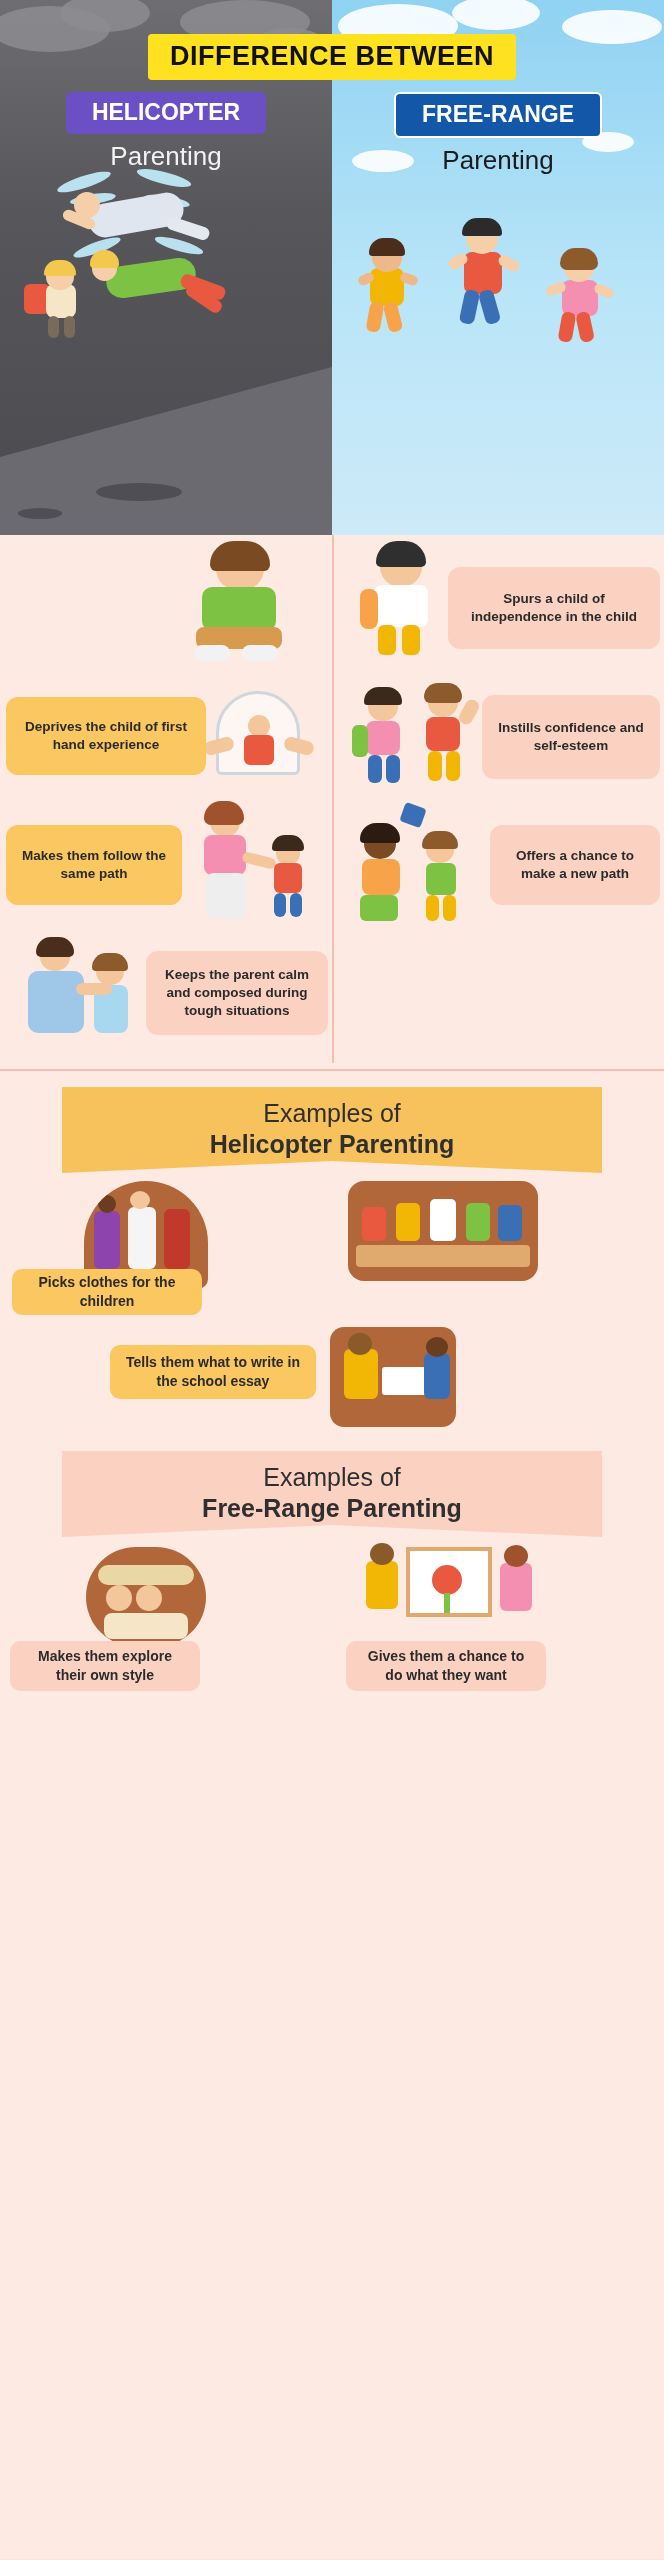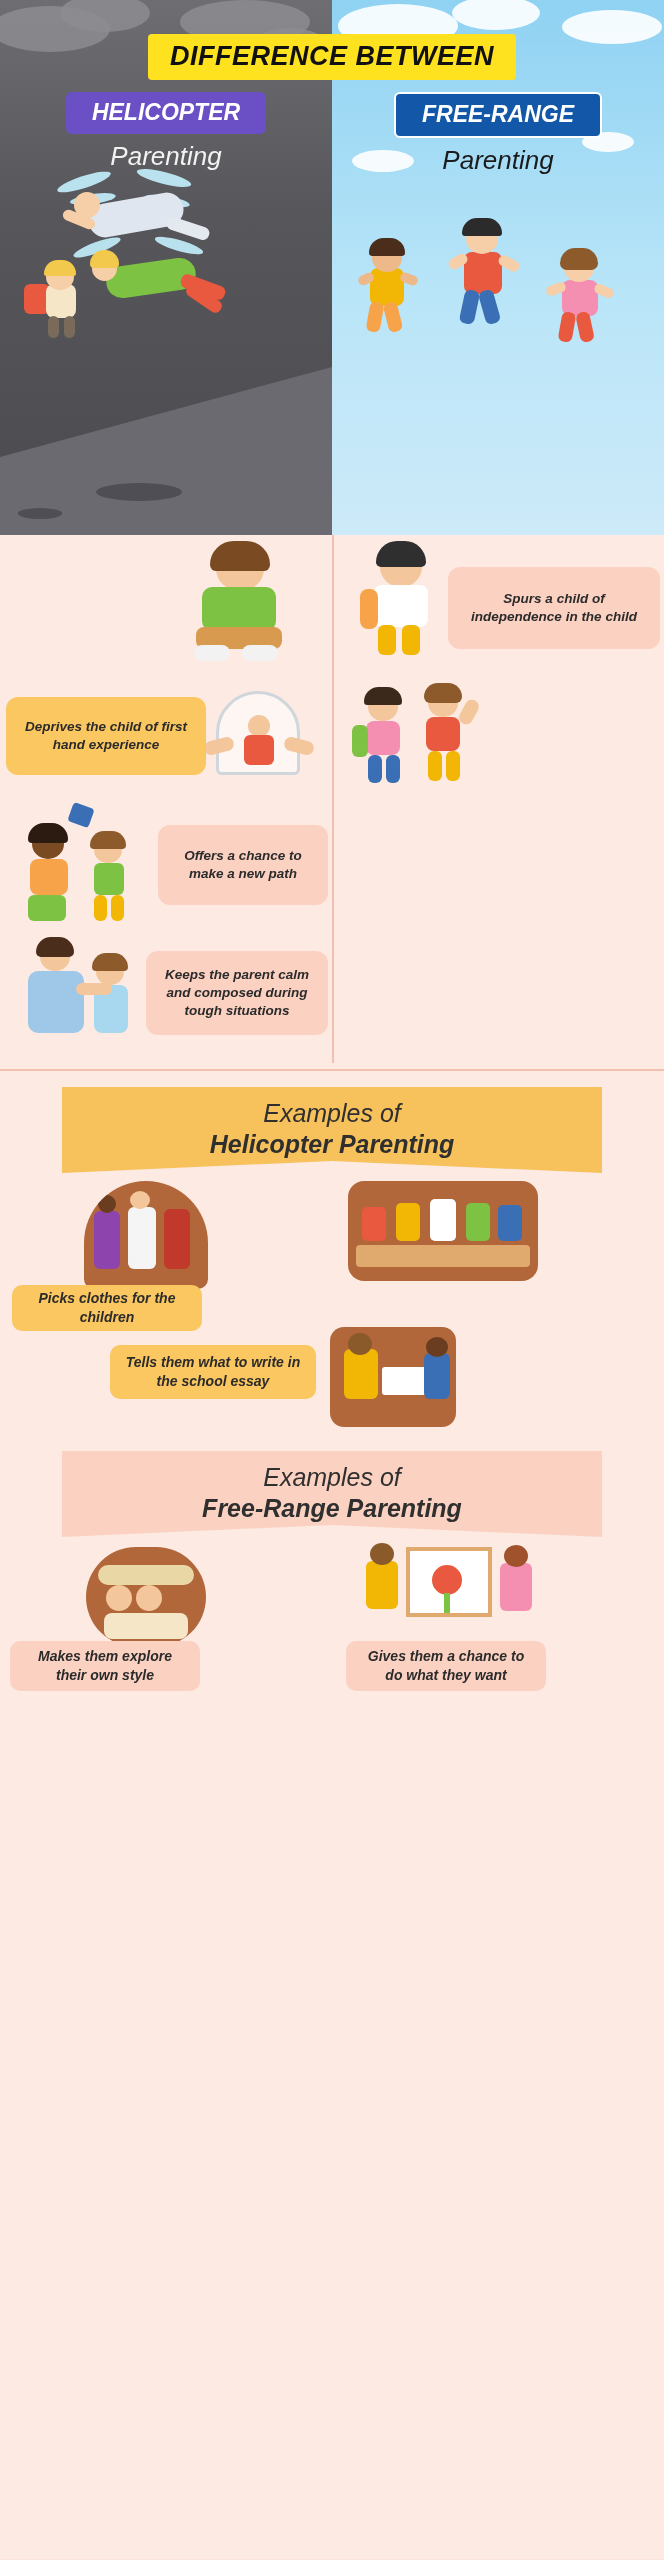--- a/index.html
+++ b/index.html
@@ -3,21 +3,21 @@
 <meta charset="utf-8">
 <style>
   * { box-sizing: border-box; margin: 0; padding: 0; }
   body {
     width: 664px;
     height: 2560px;
     font-family: "Liberation Sans", sans-serif;
     background: #fce4dc;
     overflow: hidden;
   }
-  .page { position: relative; width: 664px; height: 2559px; background: #fdeae3; font-style: italic; }
+  .page { position: relative; width: 664px; height: 2559px; background: #fdeae3; }
 
   
   .hero { position: relative; width: 664px; height: 535px; overflow: hidden; }
   .hero-left {
     position: absolute; left: 0; top: 0; width: 332px; height: 535px;
     background: linear-gradient(#6e6e72 0%, #56565b 40%, #4a4a4f 100%);
   }
   .hero-right {
     position: absolute; left: 332px; top: 0; width: 332px; height: 535px;
     background: linear-gradient(#8fd2f2 0%, #b9e5f8 55%, #cdeaf8 100%);
@@ -259,24 +259,41 @@
           <div class="limb" style="left:26px;top:76px;width:14px;height:28px;background:#3b6fb5;"></div>
           <div class="limb" style="left:44px;top:76px;width:14px;height:28px;background:#3b6fb5;"></div>
 
           <div class="head" style="left:86px;top:10px;width:30px;height:28px;background:#f3c69b;"></div>
           <div class="head" style="left:82px;top:4px;width:38px;height:20px;background:#8c5a2b;border-radius:18px 18px 8px 8px;"></div>
           <div class="body" style="left:84px;top:38px;width:34px;height:34px;background:#e8593f;border-radius:8px;"></div>
           <div class="limb" style="left:120px;top:20px;width:14px;height:26px;background:#f3c69b;border-radius:7px;transform:rotate(28deg);"></div>
           <div class="limb" style="left:86px;top:72px;width:14px;height:30px;background:#f2b705;"></div>
           <div class="limb" style="left:104px;top:72px;width:14px;height:30px;background:#f2b705;"></div>
         </div>
+        <div class="bubble peach" style="left:150px;top:22px;width:178px;height:84px;">Instills confidence and self-esteem</div>
       </div>
     </div>
 
     <div class="row">
+      <div class="cellL">
+        <div class="art" style="left:176px;top:0px;width:150px;height:128px;">
+          <div class="head" style="left:34px;top:6px;width:30px;height:30px;background:#f3c69b;"></div>
+          <div class="head" style="left:28px;top:0px;width:40px;height:24px;background:#a0522d;border-radius:20px 20px 8px 8px;"></div>
+          <div class="body" style="left:28px;top:34px;width:42px;height:40px;background:#f48fb1;border-radius:8px;"></div>
+          <div class="limb" style="left:30px;top:72px;width:40px;height:46px;background:#eeeeee;border-radius:8px;"></div>
+          <div class="limb" style="left:66px;top:54px;width:34px;height:11px;background:#f3c69b;border-radius:6px;transform:rotate(14deg);"></div>
+
+          <div class="head" style="left:100px;top:40px;width:24px;height:24px;background:#f3c69b;"></div>
+          <div class="head" style="left:96px;top:34px;width:32px;height:16px;background:#3b2a1c;border-radius:16px 16px 4px 4px;"></div>
+          <div class="body" style="left:98px;top:62px;width:28px;height:30px;background:#e8593f;border-radius:6px;"></div>
+          <div class="limb" style="left:98px;top:92px;width:12px;height:24px;background:#3b6fb5;"></div>
+          <div class="limb" style="left:114px;top:92px;width:12px;height:24px;background:#3b6fb5;"></div>
+        </div>
+        <div class="bubble orange" style="left:6px;top:24px;width:176px;height:80px;">Makes them follow the same path</div>
+      </div>
       <div class="cellR">
         <div class="art" style="left:10px;top:4px;width:160px;height:122px;">
           <div class="limb" style="left:60px;top:0px;width:22px;height:20px;background:#3b6fb5;border-radius:4px;transform:rotate(20deg);"></div>
           <div class="head" style="left:22px;top:24px;width:32px;height:30px;background:#7a4a22;"></div>
           <div class="head" style="left:18px;top:18px;width:40px;height:20px;background:#2b1b10;border-radius:20px 20px 5px 5px;"></div>
           <div class="body" style="left:20px;top:54px;width:38px;height:36px;background:#f6a34a;border-radius:8px;"></div>
           <div class="limb" style="left:18px;top:90px;width:38px;height:26px;background:#7dc242;border-radius:6px;"></div>
 
           <div class="head" style="left:84px;top:32px;width:28px;height:26px;background:#f3c69b;"></div>
           <div class="head" style="left:80px;top:26px;width:36px;height:18px;background:#8c5a2b;border-radius:18px 18px 5px 5px;"></div>
@@ -312,21 +329,21 @@
   </div>
 
   <div class="ex-row">
     <div class="circle-art" style="left:84px;top:8px;width:124px;height:108px;border-radius:62px 62px 10px 10px;background:#b1673a;">
       <div style="position:absolute;left:10px;top:30px;width:26px;height:58px;background:#8e44ad;border-radius:6px;"></div>
       <div style="position:absolute;left:14px;top:14px;width:18px;height:18px;border-radius:50%;background:#6b3d20;"></div>
       <div style="position:absolute;left:44px;top:26px;width:28px;height:62px;background:#f5f5f5;border-radius:6px;"></div>
       <div style="position:absolute;left:80px;top:28px;width:26px;height:60px;background:#c0392b;border-radius:6px;"></div>
       <div style="position:absolute;left:46px;top:10px;width:20px;height:18px;border-radius:50%;background:#f3c69b;"></div>
     </div>
-    <div class="ex-card orange" style="left:12px;top:112px;width:190px;height:46px;">Picks clothes for the children</div>
+    <div class="ex-card orange" style="left:12px;top:96px;width:190px;height:46px;">Picks clothes for the children</div>
 
     <div class="circle-art" style="left:348px;top:8px;width:190px;height:100px;border-radius:16px;background:#b1673a;">
       <div style="position:absolute;left:8px;bottom:14px;width:174px;height:22px;background:#e0a96d;border-radius:4px;"></div>
       <div style="position:absolute;left:14px;top:26px;width:24px;height:34px;background:#e8593f;border-radius:5px;"></div>
       <div style="position:absolute;left:48px;top:22px;width:24px;height:38px;background:#f2b705;border-radius:5px;"></div>
       <div style="position:absolute;left:82px;top:18px;width:26px;height:42px;background:#ffffff;border-radius:5px;"></div>
       <div style="position:absolute;left:118px;top:22px;width:24px;height:38px;background:#7dc242;border-radius:5px;"></div>
       <div style="position:absolute;left:150px;top:24px;width:24px;height:36px;background:#3b6fb5;border-radius:5px;"></div>
     </div>
   </div>

